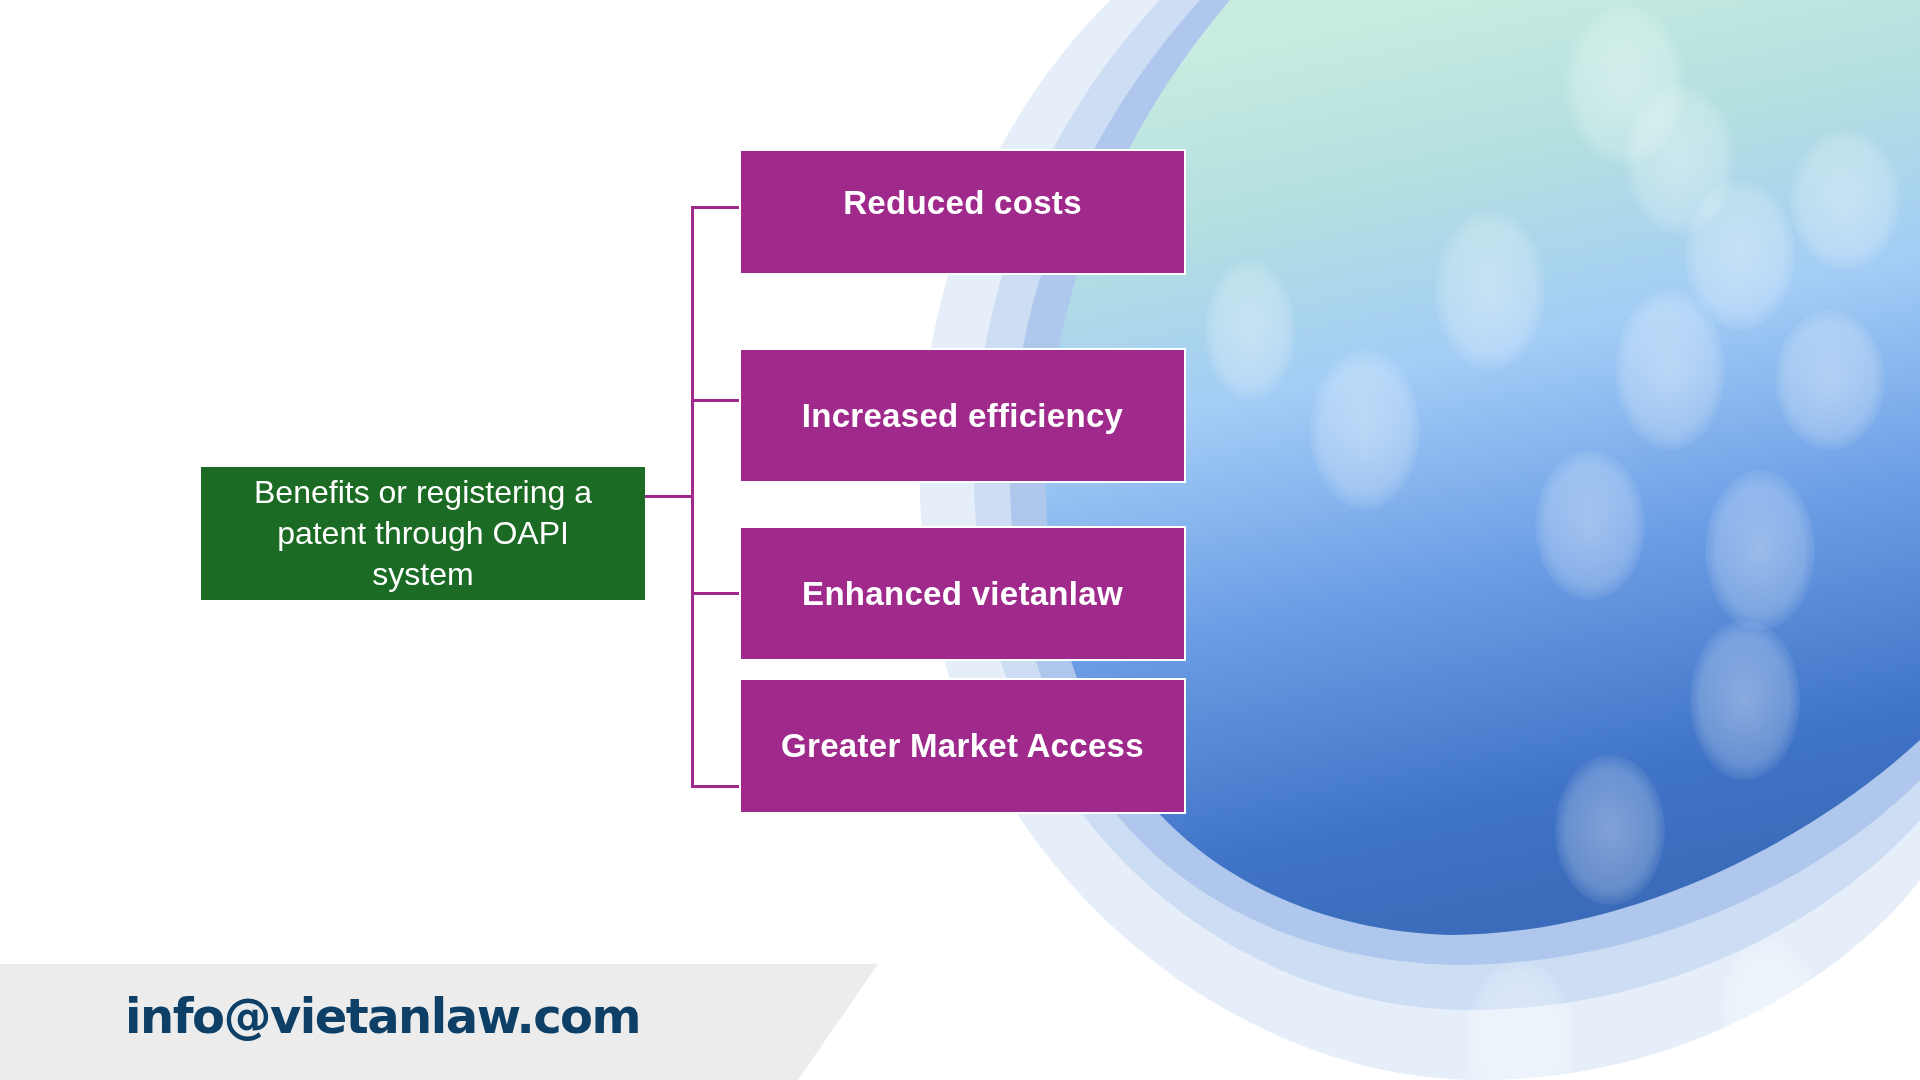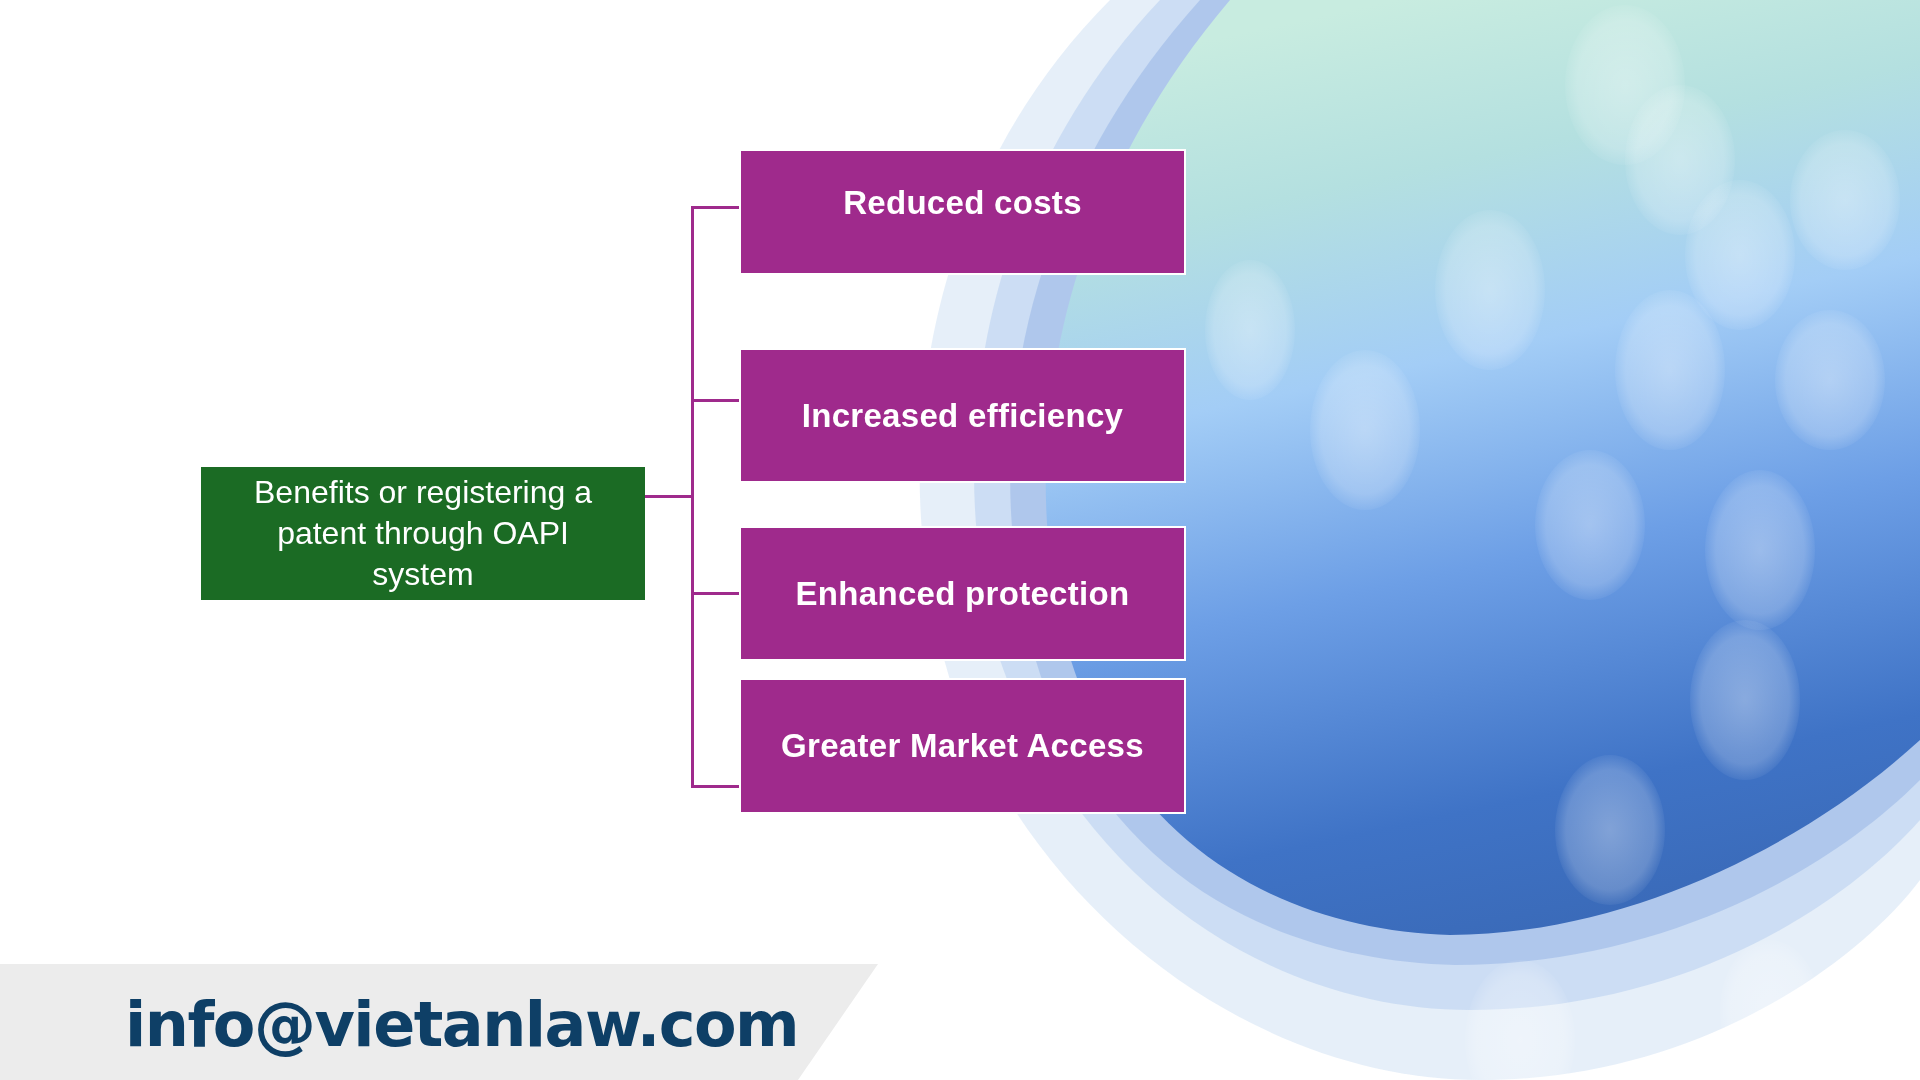--- a/index.html
+++ b/index.html
@@ -23,21 +23,21 @@
     border: 2px solid #ffffff; box-sizing: border-box;
     display: flex; align-items: center; justify-content: center;
     font-weight: bold; font-size: 33px; letter-spacing: 0.3px;
     z-index: 2;
   }
   .line { position: absolute; background: #9f2a8c; z-index: 1; }
   .footer-band { position: absolute; left: 0; top: 964px; width: 880px; height: 116px; z-index: 1; }
   .email {
     position: absolute; left: 125px; top: 988px;
     font-family: "DejaVu Sans", "Liberation Sans", sans-serif;
-    font-weight: bold; font-size: 62px; color: #0e3f66; letter-spacing: -1.5px;
+    font-weight: bold; font-size: 48px; color: #0e3f66; letter-spacing: -1.5px;
     z-index: 2;
   }
 </style>
 </head>
 <body>
 
 <svg class="deco" viewBox="0 0 1920 1080" xmlns="http://www.w3.org/2000/svg">
   <defs>
     <linearGradient id="blobGrad" x1="0.4" y1="0" x2="0.6" y2="1">
       <stop offset="0" stop-color="#c8ece0"></stop>
@@ -96,19 +96,19 @@
   <span>Benefits or registering a patent through OAPI system</span>
 </div>
 
 <div class="branch" style="top:149px; height:126px;">
   <span style="margin-top:-18px;">Reduced costs</span>
 </div>
 <div class="branch" style="top:348px; height:135px;">
   <span>Increased efficiency</span>
 </div>
 <div class="branch" style="top:526px; height:135px;">
-  <span>Enhanced protection</span>
+  <span>Enhanced vietanlaw</span>
 </div>
 <div class="branch" style="top:678px; height:136px;">
   <span>Greater Market Access</span>
 </div>
 
 <div class="email">info@vietanlaw.com</div>
 
 </body></html>

